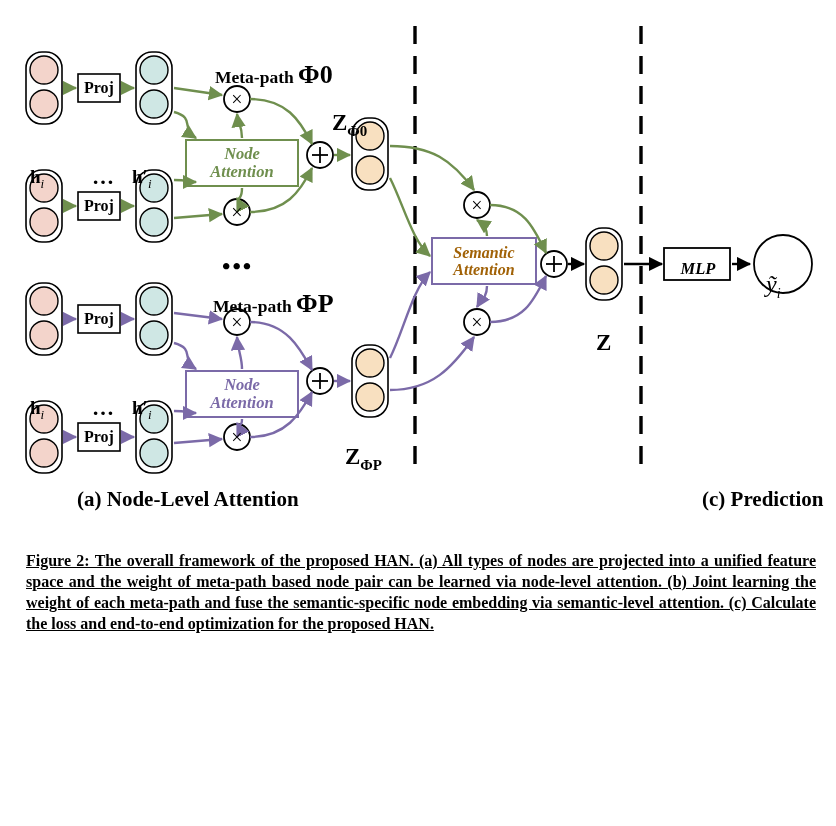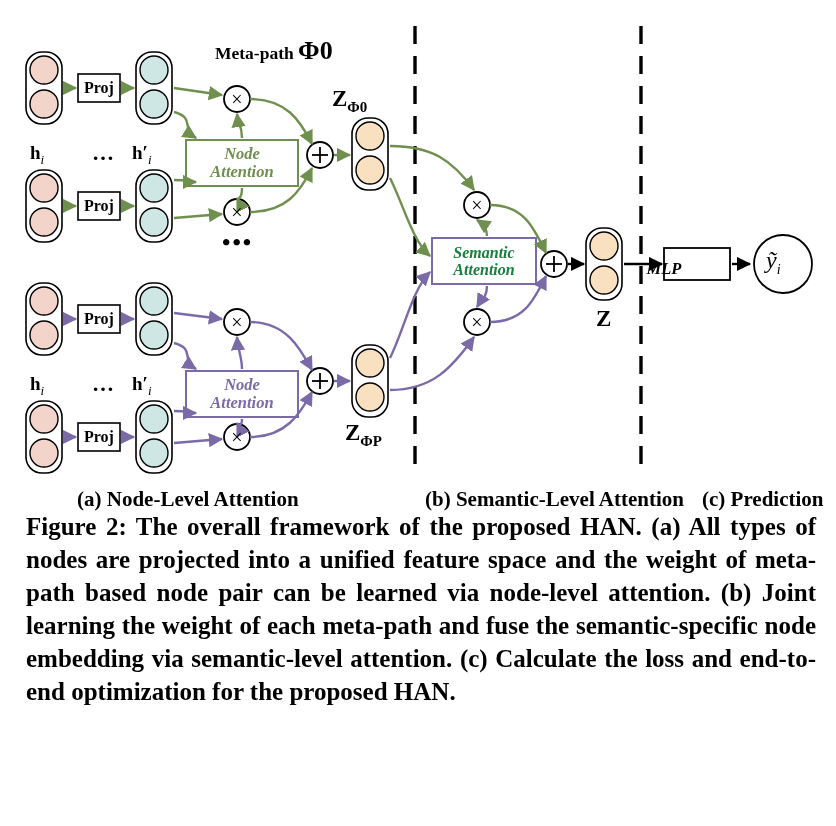--- a/index.html
+++ b/index.html
@@ -26,42 +26,44 @@
     top: 0;
   }
   .ov {
     position: absolute;
   }
   
   .lbl {
     position: absolute;
     font-family: "Liberation Serif", serif;
     white-space: nowrap;
+    margin-top: 24px;
   }
   .box-text {
     position: absolute;
     display: flex;
     align-items: center;
     justify-content: center;
     text-align: left;
     font-family: "Liberation Serif", serif;
     font-style: italic;
     font-weight: bold;
     line-height: 1.05;
   }
   .caption {
     position: absolute;
     left: 26px;
-    top: 510px;
+    top: 550px;
     width: 790px;
     font-family: "Liberation Serif", serif;
     font-weight: bold;
-    font-size: 25px;
+    font-size: 16px;
     line-height: 1.32;
     text-align: justify;
+    text-decoration: underline;
   }
   .sub-caption {
     position: absolute;
     font-family: "Liberation Serif", serif;
     font-weight: bold;
     font-size: 21px;
     white-space: nowrap;
   }
 </style>
 </head>
@@ -245,26 +247,26 @@
 
   <div class="ov" style="left:186px; top:140px; width:112px; height:46px; display:flex; flex-direction:column; align-items:center; justify-content:center; color:#6f8f4e; font-style:italic; font-weight:bold; font-size:16.5px; line-height:1.08;">
     <span>Node</span>
     <span>Attention</span>
   </div>
   <div class="ov" style="left:186px; top:371px; width:112px; height:46px; display:flex; flex-direction:column; align-items:center; justify-content:center; color:#7b6aa8; font-style:italic; font-weight:bold; font-size:16.5px; line-height:1.08;">
     <span>Node</span>
     <span>Attention</span>
   </div>
 
-  <div class="ov" style="left:432px; top:238px; width:104px; height:46px; display:flex; flex-direction:column; align-items:center; justify-content:center; color:#15803d; font-style:italic; font-weight:bold; font-size:16px; line-height:1.08;">
+  <div class="ov" style="left:432px; top:238px; width:104px; height:46px; display:flex; flex-direction:column; align-items:center; justify-content:center; color:#a16207; font-style:italic; font-weight:bold; font-size:16px; line-height:1.08;">
     <span>Semantic</span>
     <span>Attention</span>
   </div>
 
-  <div class="box-text" style="left:631px; top:248px; width:66px; height:41px; font-size:16.5px;">MLP</div>
+  <div class="box-text" style="left:665px; top:248px; width:66px; height:41px; font-size:16.5px;">MLP</div>
 
   <div class="ov" style="left:224px; top:86px; width:26px; height:26px; display:flex; align-items:center; justify-content:center; font-size:20px;">
       <span>×</span>
     </div>
   <div class="ov" style="left:224px; top:199px; width:26px; height:26px; display:flex; align-items:center; justify-content:center; font-size:20px;">
       <span>×</span>
     </div>
   <div class="ov" style="left:224px; top:309px; width:26px; height:26px; display:flex; align-items:center; justify-content:center; font-size:20px;">
       <span>×</span>
     </div>
@@ -294,34 +296,37 @@
 
   <div class="lbl" style="left:92px; top:140px; font-size:22px; font-weight:bold;">…</div>
   <div class="lbl" style="left:92px; top:371px; font-size:22px; font-weight:bold;">…</div>
 
   <div class="lbl" style="left:222px; top:229px; font-size:24px; font-weight:bold; letter-spacing:2px;">•••</div>
 
   <div class="lbl" style="left:215px; top:36px; font-size:17.5px; font-weight:bold;">
     <span>Meta-path</span>
     <span style="font-size:26px;">Φ0</span>
   </div>
+  <div class="lbl" style="left:213px; top:265px; font-size:17.5px; font-weight:bold;">
+    <span>Meta-path</span>
+    <span style="font-size:26px;">ΦP</span>
+  </div>
 
   <div class="lbl" style="left:332px; top:86px; font-size:23px; font-weight:bold;">
     <span>Z</span><sub style="font-size:15px;">Φ0</sub>
   </div>
 
   <div class="lbl" style="left:345px; top:420px; font-size:23px; font-weight:bold;">
     <span>Z</span><sub style="font-size:15px;">ΦP</sub>
   </div>
 
   <div class="lbl" style="left:596px; top:306px; font-size:23px; font-weight:bold;">Z</div>
 
   <div class="lbl" style="left:766px; top:247px; font-size:24px; font-weight:normal; font-style:italic;">
     <span>ỹ</span><sub style="font-size:14px;">i</sub>
   </div>
 
   <div class="sub-caption" style="left:77px; top:487px;">(a) Node-Level Attention</div>
-  <div class="sub-caption" style="left:425px; top:487px;">(b) Semantic-Level Attention</div>
   <div class="sub-caption" style="left:702px; top:487px;">(c) Prediction</div>
 
 </div>
 
 <div class="caption">Figure 2: The overall framework of the proposed HAN. (a) All types of nodes are projected into a unified feature space and the weight of meta-path based node pair can be learned via node-level attention. (b) Joint learning the weight of each meta-path and fuse the semantic-specific node embedding via semantic-level attention. (c) Calculate the loss and end-to-end optimization for the proposed HAN.</div>
 
 </body></html>

